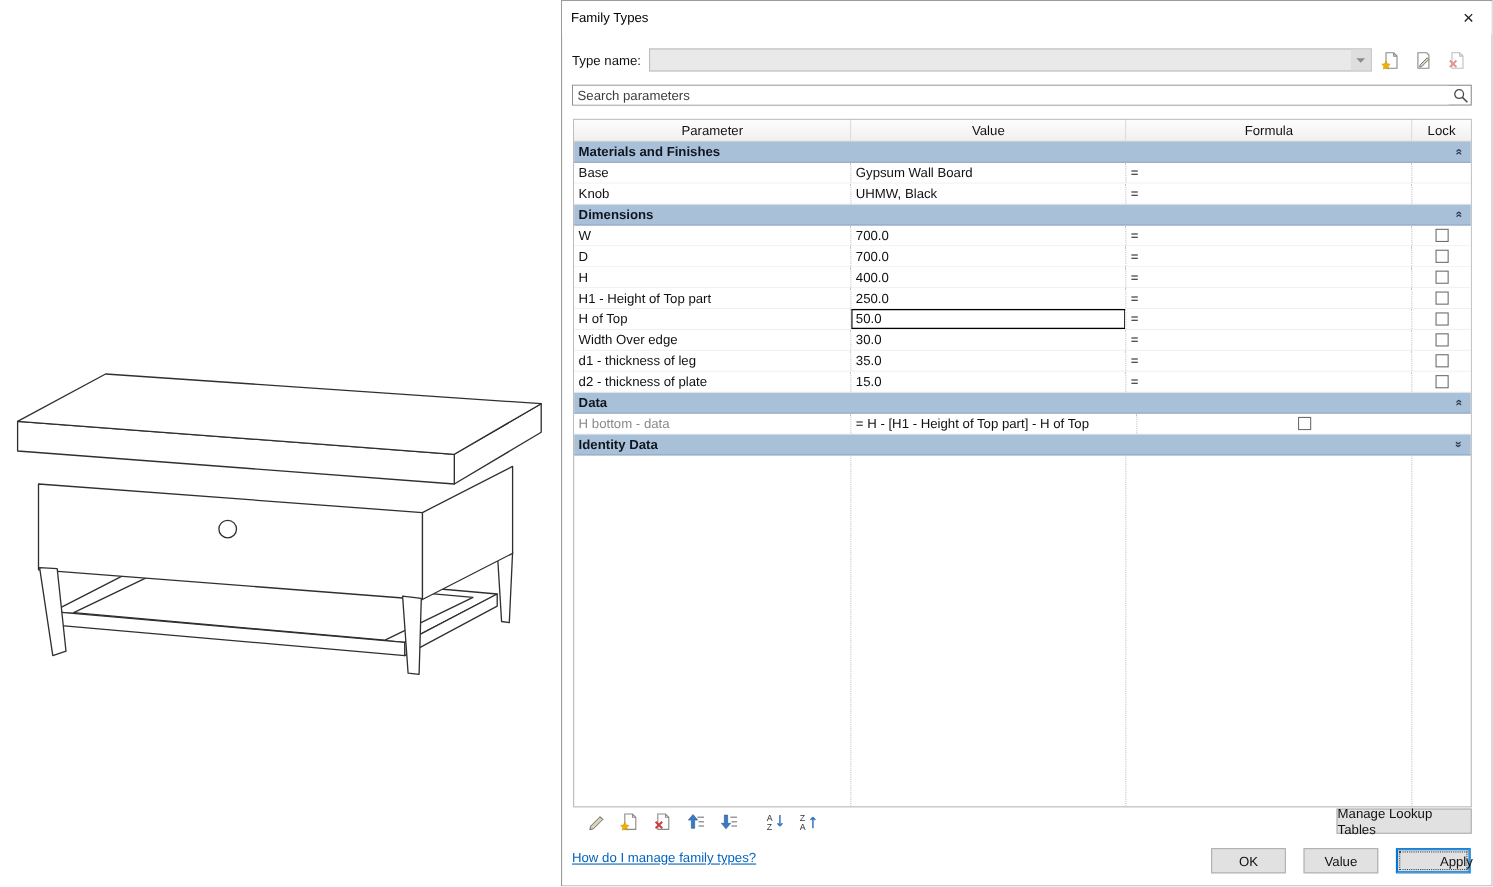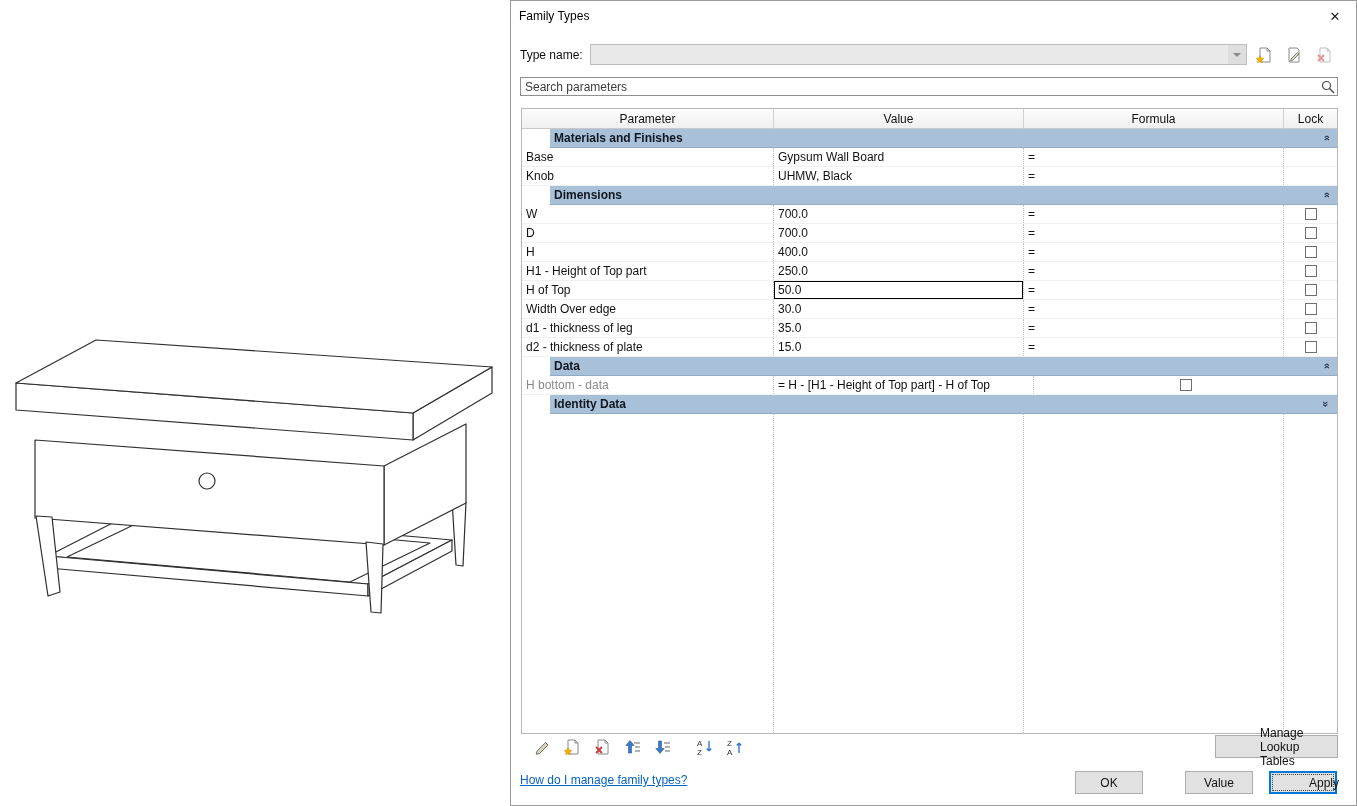--- a/index.html
+++ b/index.html
@@ -45,40 +45,40 @@
   .tbody { flex:none; }
   .row { display:flex; height:19px; }
   .param-row { border-bottom:1px solid #f0f0f0; background:#fff; }
   .cell { border-right:1px dotted #c4c4c4; padding:2px 4px 0 4px; white-space:nowrap; overflow:hidden; }
   .c-name { width:252px; } .c-value { width:250px; } .c-formula { width:260px; }
   .c-lock { flex:1; border-right:none; display:flex; align-items:center; justify-content:center; padding:0; }
   .c-value.editing { box-shadow: inset 0 0 0 1px #000; background:#fff; }
   .row.disabled .c-name, .row.disabled .c-value { color:#8a8a8a; }
 
   .section-row { background:#a9c0d9; border-bottom:1px solid #93aac4; align-items:center;
-                 font-weight:bold; color:#10161f; position:relative;margin-left:28px; }
+                 font-weight:bold; color:#10161f; position:relative; }
   .section-label { padding-left:4px; }
   .chevron { position:absolute; right:8px; top:50%; font-size:11px; color:#2f3f52; font-weight:bold; }
   .chevron.up   { transform: translateY(-50%) rotate(-90deg); }
   .chevron.down { transform: translateY(-50%) rotate(90deg); }
 
   .checkbox { width:12px; height:12px; border:1px solid #6e6e6e; background:#fff; cursor:pointer; }
 
   .filler { flex:1; position:relative; }
   .filler .vline { position:absolute; top:0; bottom:0; border-right:1px dotted #c4c4c4; }
   .vl1 { left:251px; } .vl2 { left:501px; } .vl3 { left:761px; }
 
   .tool-icon { position:absolute; top:737px; width:18px; height:18px; cursor:pointer; }
   .t1 { left:22px; } .t2 { left:52px; } .t3 { left:82px; } .t4 { left:112px; }
   .t5 { left:142px; } .t6 { left:185px; } .t7 { left:215px; }
 
   .btn { position:absolute; height:23px; background:#e1e1e1; border:1px solid #adadad; font-size:12px;
          display:flex; align-items:center; justify-content:center; cursor:pointer; color:#111; }
-  .manage-btn { left:704px; top:734px; width:123px;padding-left:44px; }
-  .ok-btn { left:564px; top:770px; width:68px; }
+  .manage-btn { left:704px; top:734px; width:123px; }
+  .ok-btn { left:590px; top:770px; width:68px; }
   .cancel-btn { left:674px; top:770px; width:68px; }
   .apply-btn { left:758px; top:770px; width:68px; border:1px solid #0078d7;
                box-shadow: inset 0 0 0 1px #0078d7; outline:1px dotted #444; outline-offset:-4px;padding-left:42px; }
 
   .help-link { position:absolute; left:9px; top:772px; color:#0563c1; text-decoration:underline; cursor:pointer; }
 </style>
 </head>
 <body>
 
 <div class="screen">

